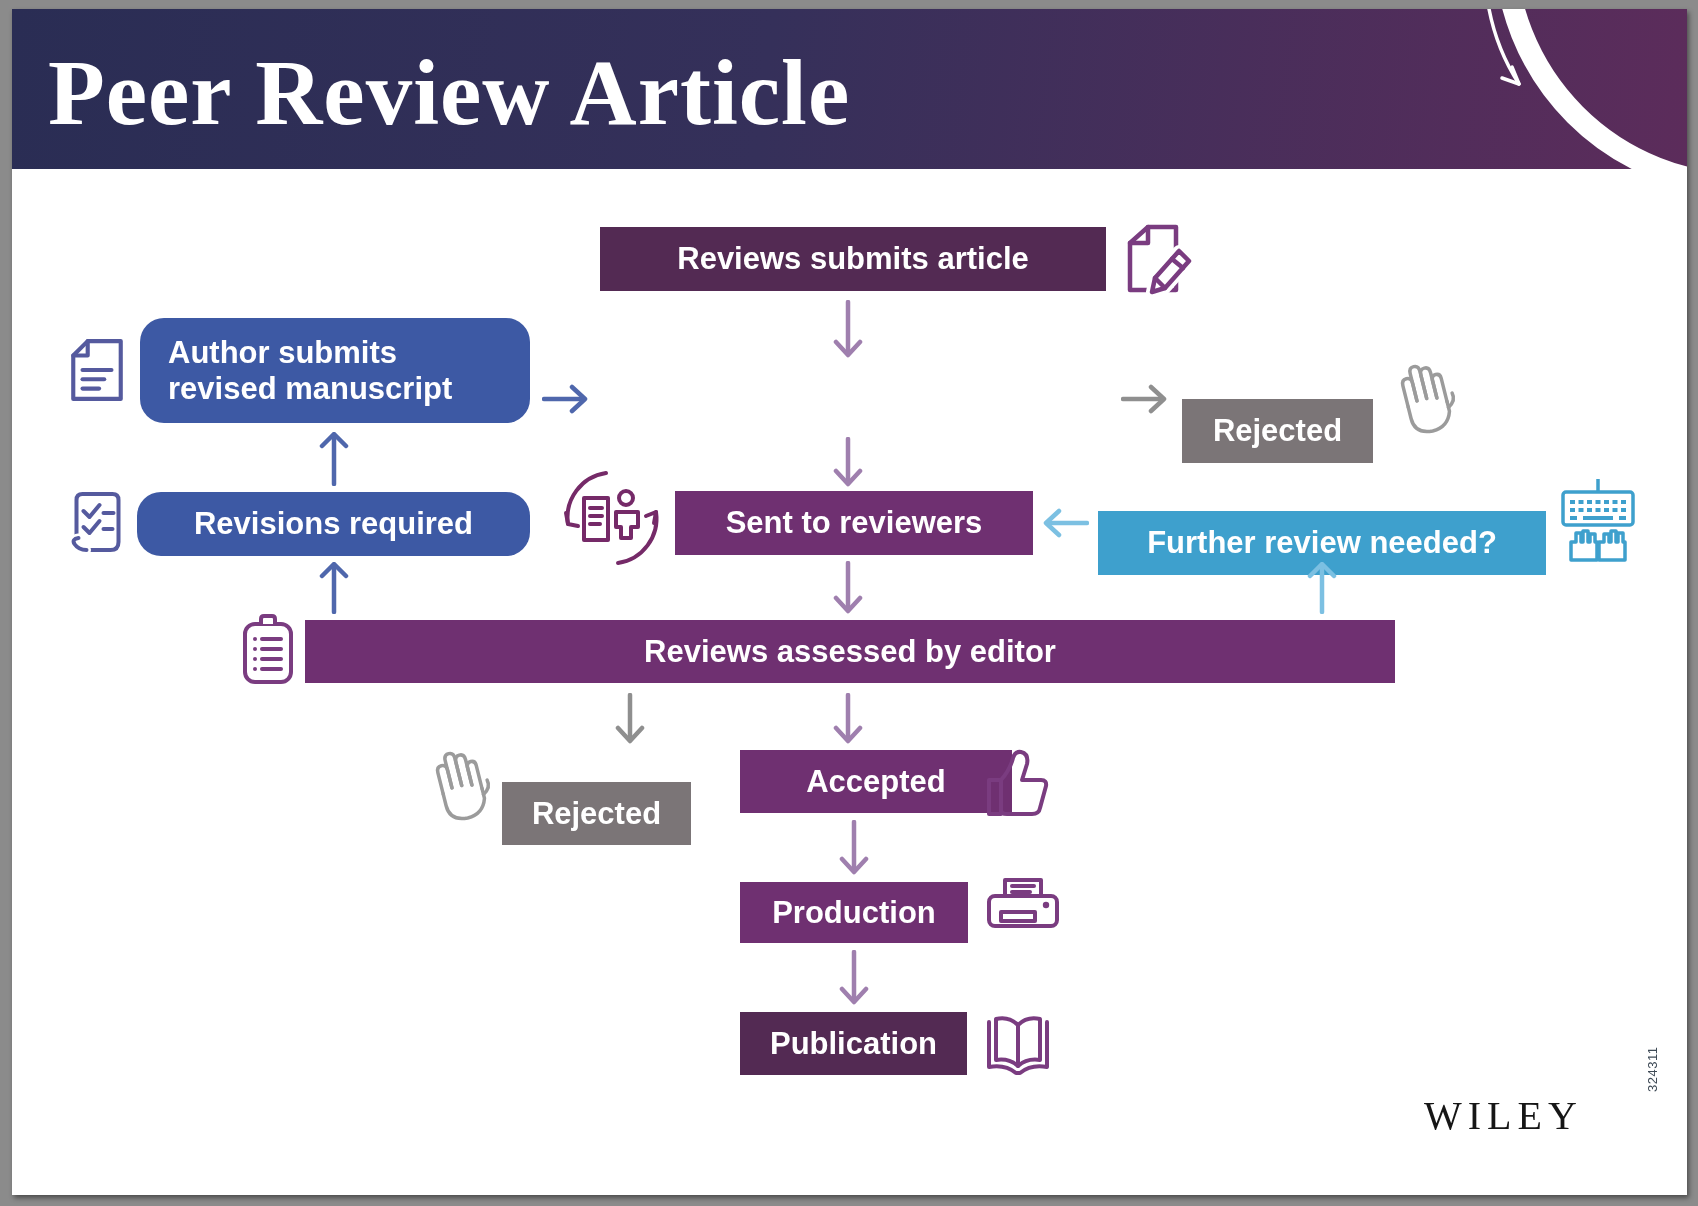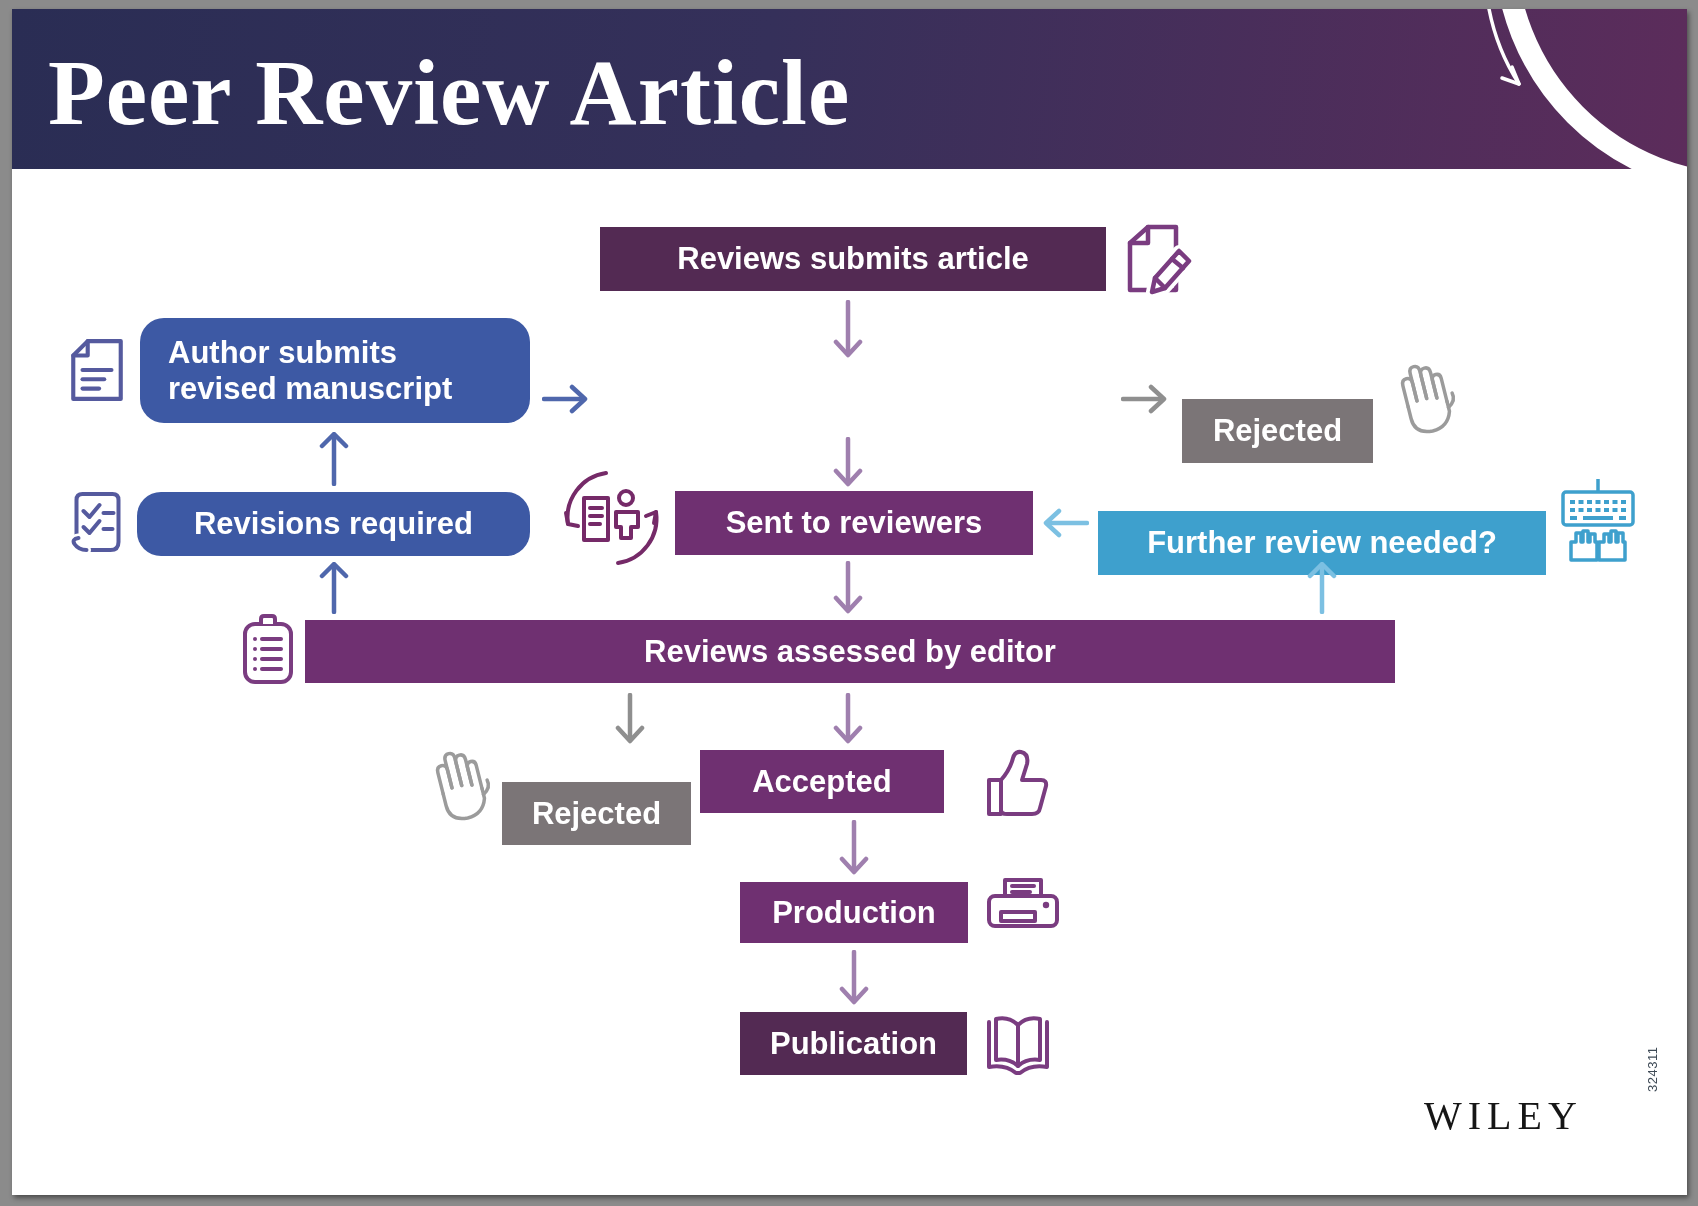--- a/index.html
+++ b/index.html
@@ -256,21 +256,21 @@
         <path d="M38 44 V20 Q38 14 43 14 Q48 14 48 20 V46"></path>
         <path d="M48 46 V28 Q48 23 52.5 23 Q57 23 57 28 V52"></path>
         <path d="M18 48 V60 Q18 76 36 77 Q52 77 57 62 V52"></path>
         <path d="M57 58 Q66 53 64 45"></path>
       </g>
     </svg>
   </div>
   <div class="node bg-gray" style="left:502px;top:750px;width:189px;height:63px;">
     <span>Rejected</span>
   </div>
-  <div class="node bg-purple" style="left:700px;top:750px;width:244px;height:63px;">
+  <div class="node bg-purple" style="left:740px;top:750px;width:272px;height:63px;">
     <span>Accepted</span>
   </div>
   <div class="icon" style="left:985px;top:742px;width:68px;height:76px;">
     <svg viewBox="0 0 68 76" fill="none" stroke="#7a3c80" stroke-width="4" stroke-linecap="round" stroke-linejoin="round">
       <path d="M4 38 H16 V72 H4 Z"></path>
       <path d="M16 68 Q16 72 22 72 H47 Q54 72 55 66 L61 44 Q62 38 56 38 H37 L42 22 Q44 12 36 10 Q30 9 28 16 Q25 28 16 38 Z"></path>
     </svg>
   </div>
 
   <div class="arrow" style="left:839px;top:820px;width:30px;height:55px;">

